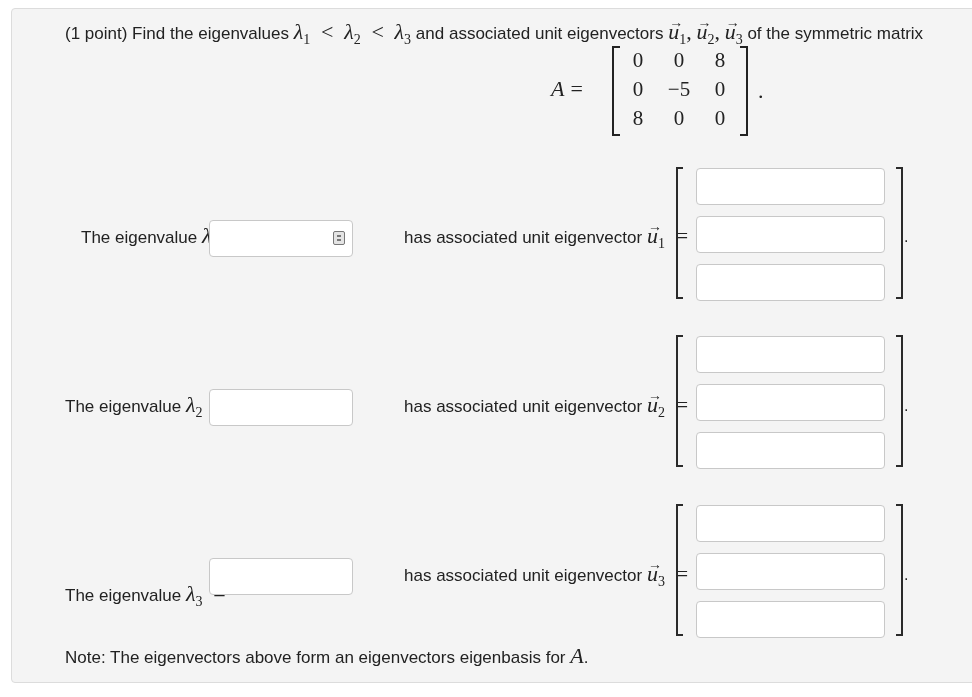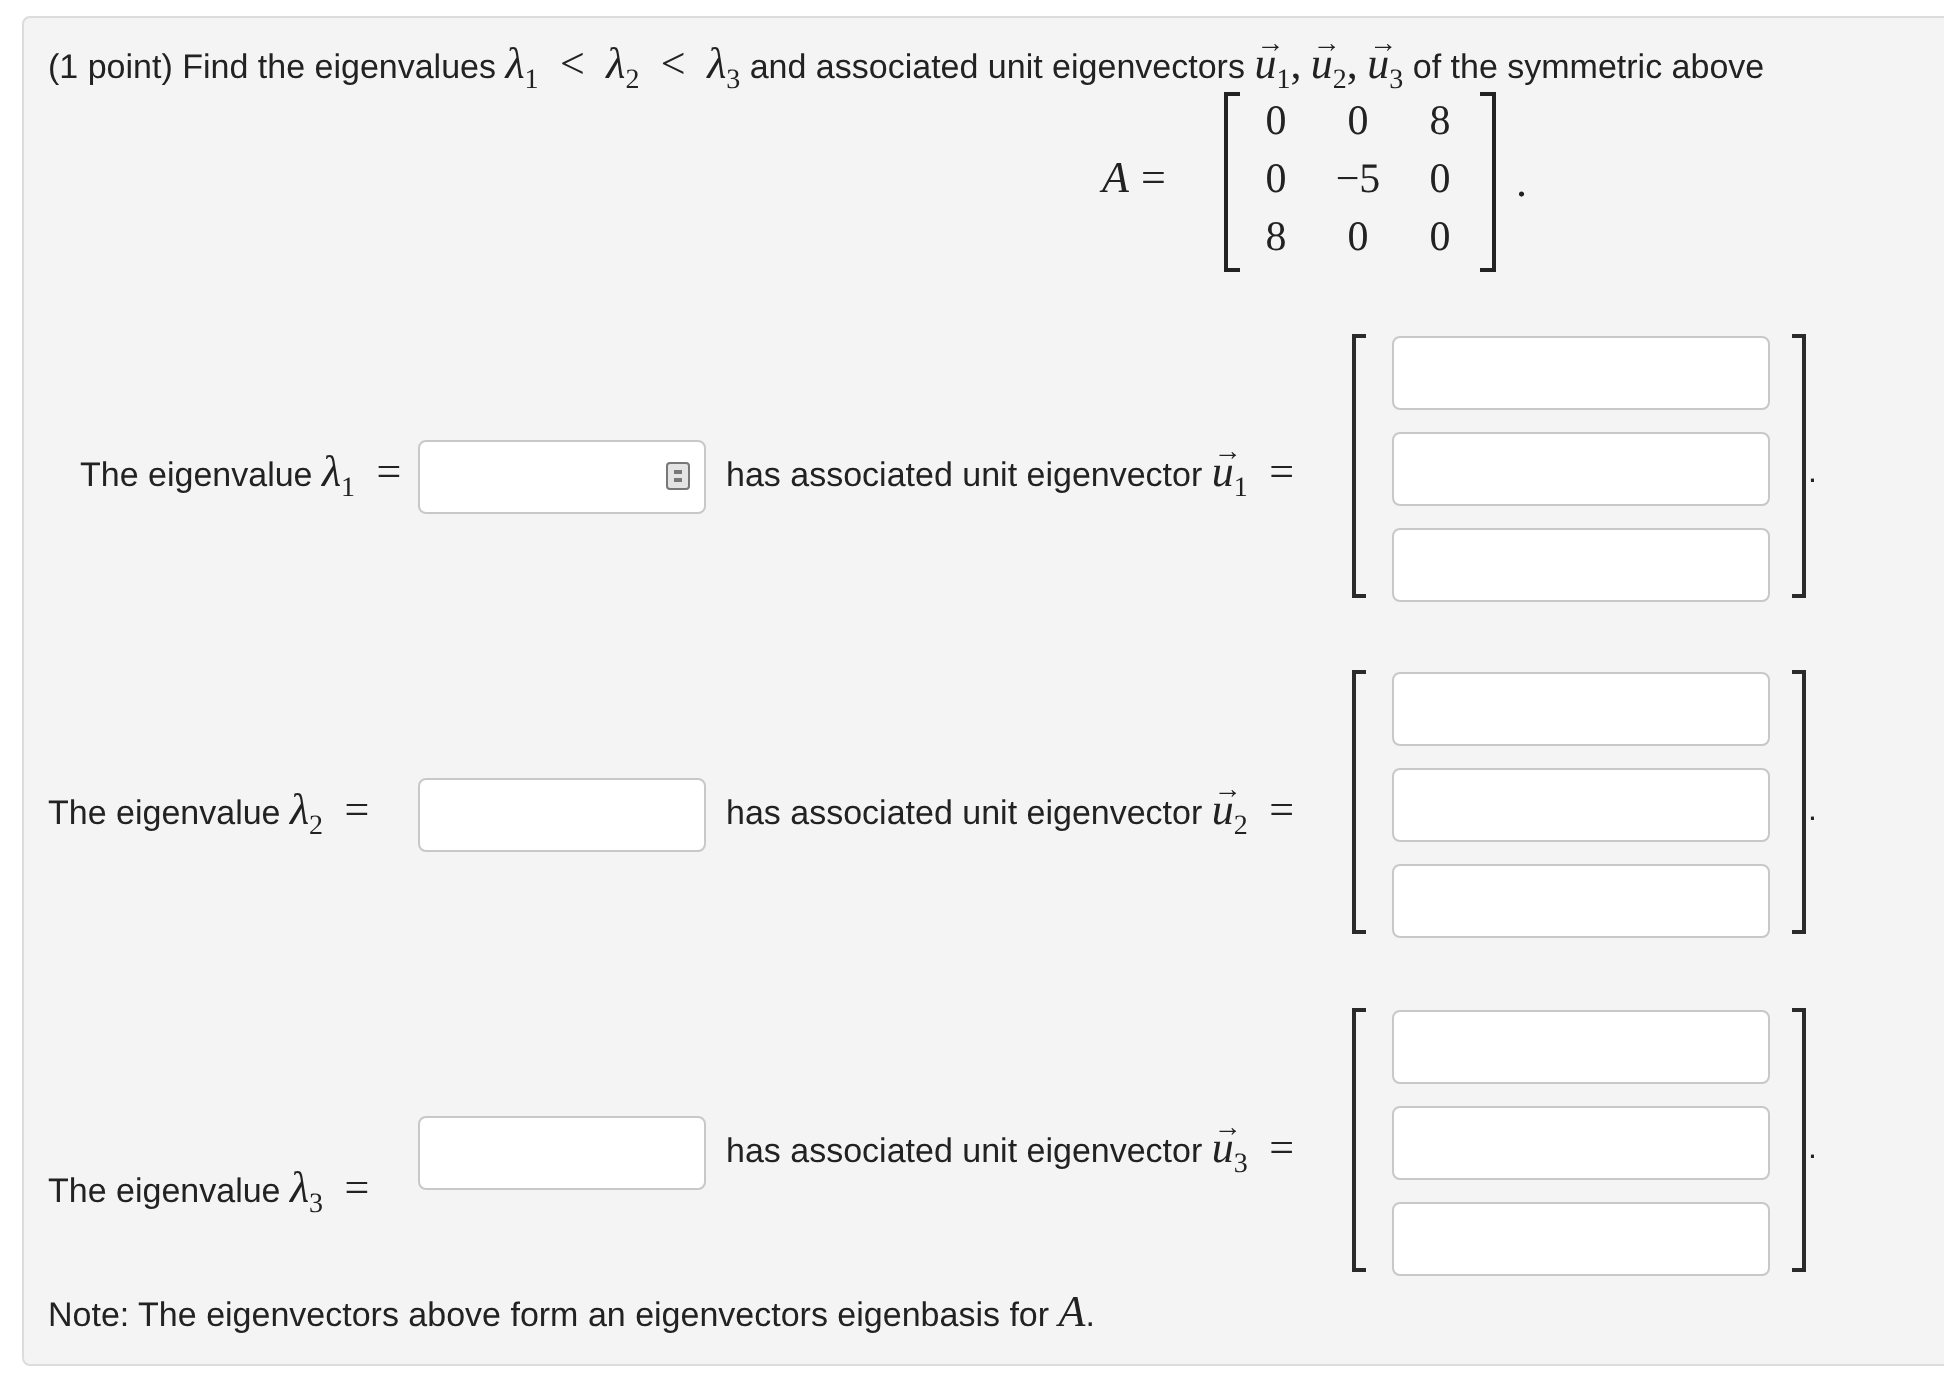--- a/index.html
+++ b/index.html
@@ -1,21 +1,21 @@
 <!DOCTYPE html>
 <html><head>
 <meta charset="utf-8">
 <style>
   html, body { margin:0; padding:0; background:#ffffff; }
   body { width:972px; height:697px; position:relative; overflow:hidden;
          font-family:"Liberation Sans", sans-serif; color:#222; }
   .panel { position:absolute; left:11px; top:8px; width:980px; height:675px;
            background:#f4f4f4; border:1px solid #dcdcdc; border-radius:4px; box-sizing:border-box; }
   .abs { position:absolute; white-space:nowrap; }
-  .txt { font-size:17px; line-height:20px; }
+  .txt { font-size:17px; line-height:20px;margin-left:41px; }
   .math { font-family:"Liberation Serif", "DejaVu Serif", serif; font-size:22px; }
   .mathi { font-family:"Liberation Serif", "DejaVu Serif", serif; font-style:italic; font-size:22px; }
   .sub { font-size:14px; font-style:normal; position:relative; top:5px; }
   .vec { position:relative; display:inline-block; }
   .vec .arrow { position:absolute; left:1px; top:-9px; font-size:14px; font-style:normal; }
   .rel { font-family:"Liberation Serif", "DejaVu Serif", serif; font-size:22px; padding:0 6px; }
   
   .matrix { position:absolute; left:612px; top:46px; width:136px; height:88px; }
   .br-l, .br-r { position:absolute; top:0; width:6px; height:86px; border:2px solid #222; }
   .br-l { left:0; border-right:none; }
@@ -45,21 +45,21 @@
   <span>Find the eigenvalues</span>
   <span class="mathi"><span>λ</span><span class="sub">1</span></span>
   <span class="rel">&lt;</span>
   <span class="mathi"><span>λ</span><span class="sub">2</span></span>
   <span class="rel">&lt;</span>
   <span class="mathi"><span>λ</span><span class="sub">3</span></span>
   <span>and associated unit eigenvectors</span>
   <span class="mathi"><span class="vec"><span class="arrow">→</span><span>u</span></span><span class="sub">1</span></span><span class="math">,</span>
   <span class="mathi"><span class="vec"><span class="arrow">→</span><span>u</span></span><span class="sub">2</span></span><span class="math">,</span>
   <span class="mathi"><span class="vec"><span class="arrow">→</span><span>u</span></span><span class="sub">3</span></span>
-  <span>of the symmetric above</span>
+  <span>of the symmetric matrix</span>
 </div>
 
 <div class="abs" style="left:551px; top:76px;">
   <span class="mathi">A</span><span class="rel">=</span>
 </div>
 <div class="matrix">
   <div class="br-l"></div>
   <div class="br-r"></div>
   <div class="cell" style="left:6px; top:0px;">0</div>
   <div class="cell" style="left:47px; top:0px;">0</div>

